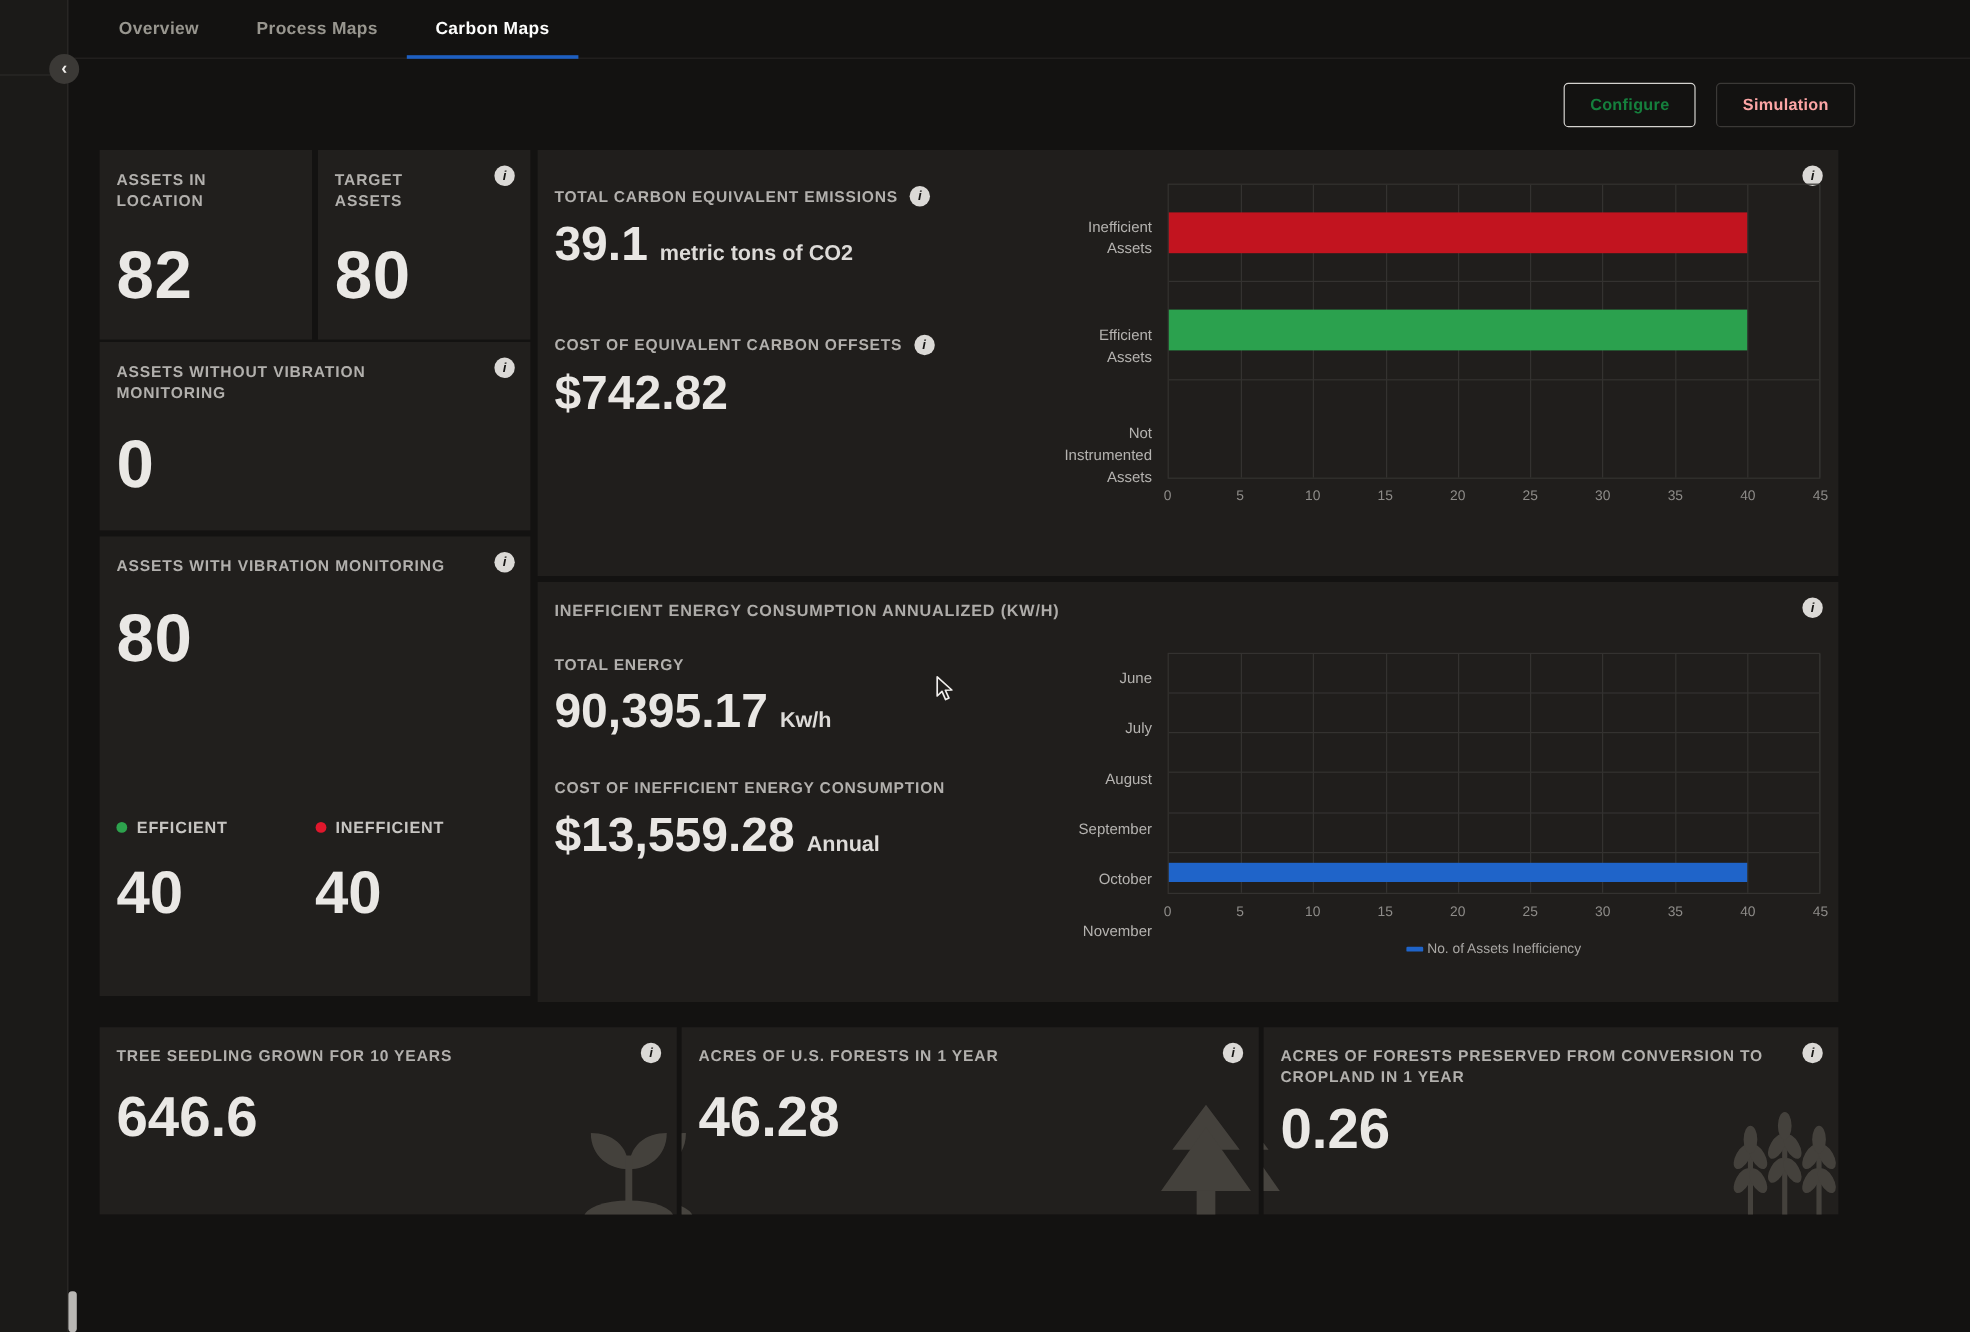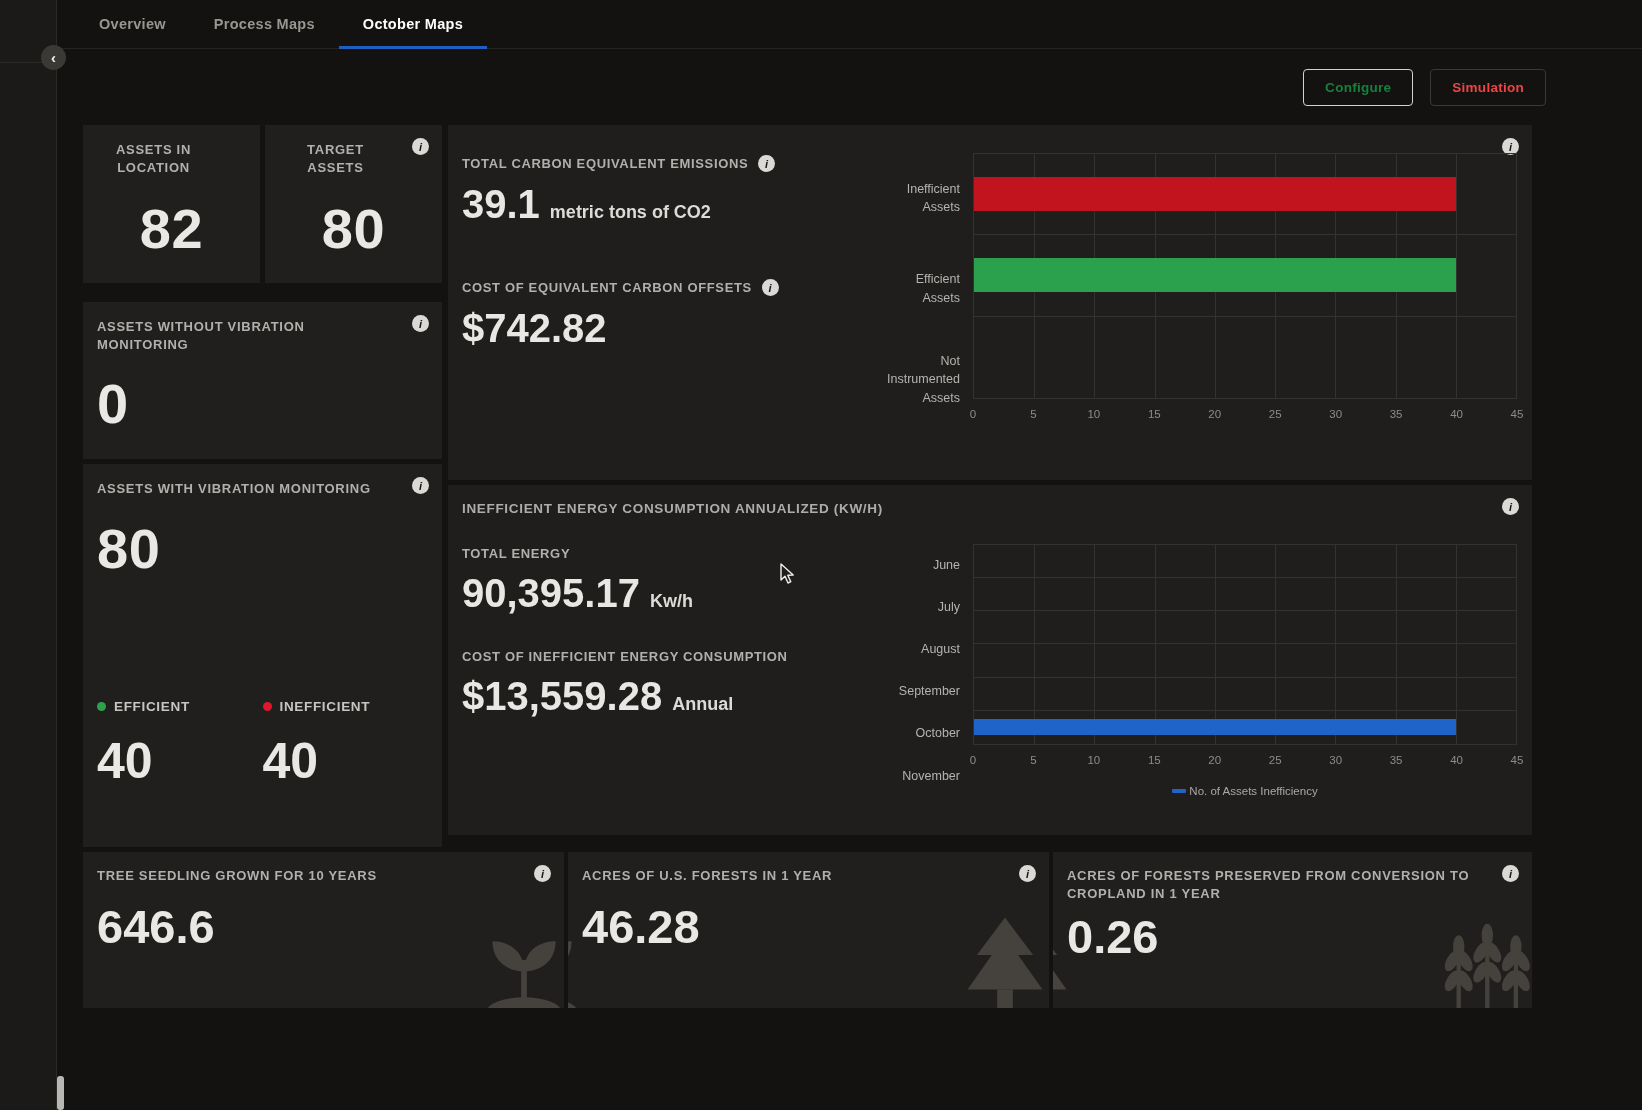--- a/index.html
+++ b/index.html
@@ -42,21 +42,21 @@
     content:""; position:absolute; left:0; right:0; bottom:-1px; height:3px;
     background:#1e5fc1;
   }
   .toolbar { height:76px; display:flex; justify-content:flex-end; align-items:center; padding-right:96px; gap:17px; }
   .btn {
     font-family:"Liberation Sans", sans-serif;
     font-size:13.5px; font-weight:bold; letter-spacing:.02em;
     padding:10px 21px; border-radius:4px; background:transparent; cursor:pointer;
   }
   .btn.primary { border:1px solid #d4d2cf; color:#15803d; }
-  .btn.disabled { border:1px solid #3b3937; color:#ef4444; cursor:default; }
+  .btn.disabled { border:1px solid #3b3937; color:#fca5a5; cursor:default; }
   
   .content { padding:0 0 0 25px; }
   .top-grid { display:flex; gap:6px; }
   .left-col { width:359px; display:flex; flex-direction:column; }
   .right-col { width:1084px; display:flex; flex-direction:column; }
   .card { background:#211f1d; position:relative; }
   .row-pair { display:flex; gap:5px; height:158px; }
   .row-pair .card { flex:1; }
   .card-title {
     font-size:13px; font-weight:bold; letter-spacing:.055em; color:#b2b0ad;
@@ -115,21 +115,21 @@
   .plot-short .bar { height:16px; }
   .x-axis { position:relative; height:26px; }
   .tick {
     position:absolute; top:9px; transform:translateX(-50%);
     font-size:11.5px; color:#8e8c89;
   }
   .legend { display:flex; justify-content:center; align-items:center; gap:3px; margin-top:14px; }
   .legend-swatch { width:14px; height:4px; border-radius:1px; }
   .legend-label { font-size:11.5px; color:#a9a7a4; }
   
-  .impact-row { display:flex; gap:4px; margin-top:5px; }
+  .impact-row { display:flex; gap:4px; margin-top:21px; }
   .impact-card { width:481px; height:156px; background:#211f1d; position:relative; overflow:hidden; }
   .impact-card:last-child { width:479px; }
   .impact-title {
     font-size:13px; font-weight:bold; letter-spacing:.055em; color:#b2b0ad;
     line-height:1.4; padding:15px 60px 0 14px;
   }
   .impact-value { font-size:47px; font-weight:bold; color:#eae8e5; padding-left:14px; margin-top:14px; }
   .deco-icon { position:absolute; bottom:-14px; right:-6px; opacity:.95; }
   .deco-spill { position:absolute; bottom:-14px; left:-74px; }
   
@@ -148,34 +148,34 @@
 
 <main class="main">
   <nav class="tabbar">
     <div class="tab">
         <span>Overview</span>
       </div>
     <div class="tab">
         <span>Process Maps</span>
       </div>
     <div class="tab active">
-        <span>October Maps</span>
+        <span>Carbon Maps</span>
       </div>
   </nav>
 
   <div class="toolbar">
     <button class="btn primary">Configure</button>
     <button class="btn disabled">Simulation</button>
   </div>
 
   <div class="content">
     <div class="top-grid">
 
       <div class="left-col">
-        <div class="row-pair" style="margin-bottom:19px;text-align:center;">
+        <div class="row-pair" style="margin-bottom:2px;">
           <div class="card">
             <div class="card-pad">
               <div class="card-title">ASSETS IN LOCATION</div>
               <div class="big-num" style="margin-top:20px;">82</div>
             </div>
           </div>
           <div class="card">
             <div class="card-pad">
               <div class="card-title">TARGET ASSETS</div>
               <div class="big-num" style="margin-top:20px;">80</div>

